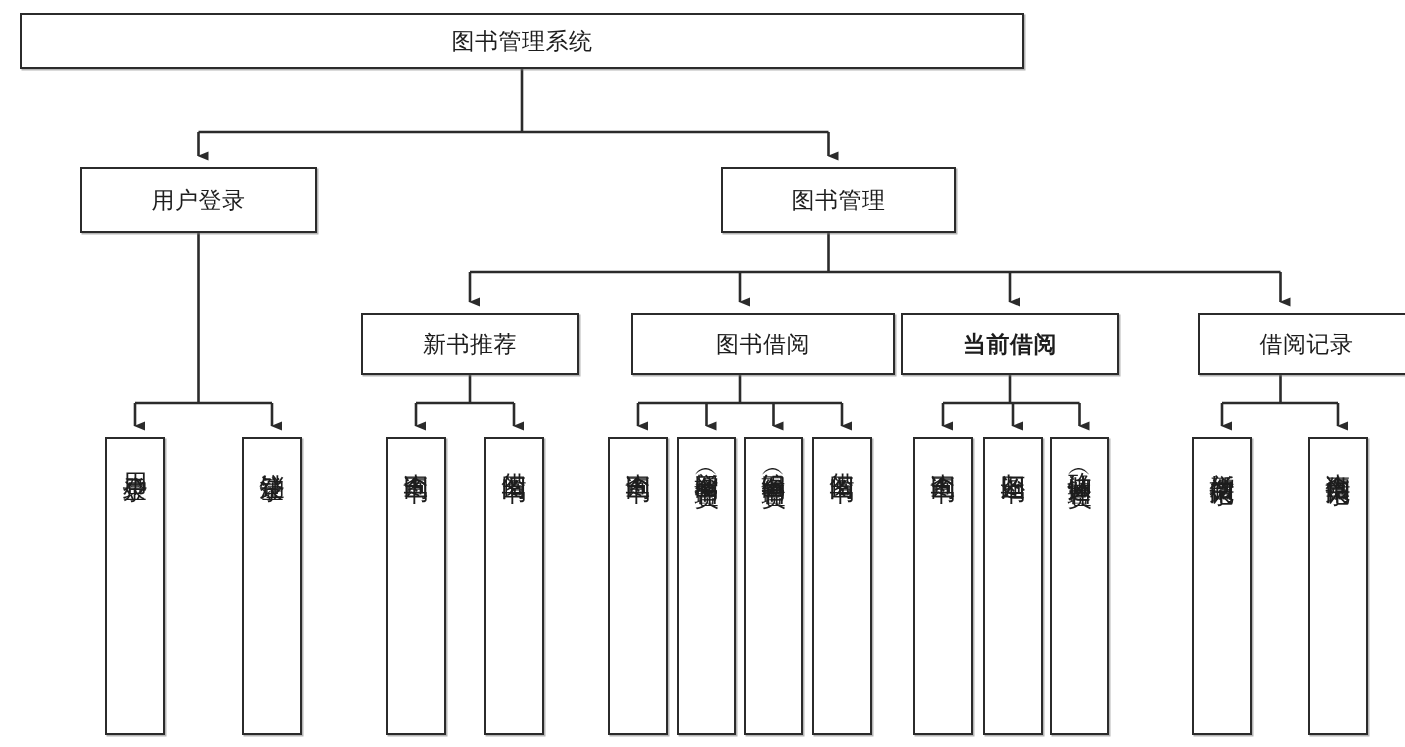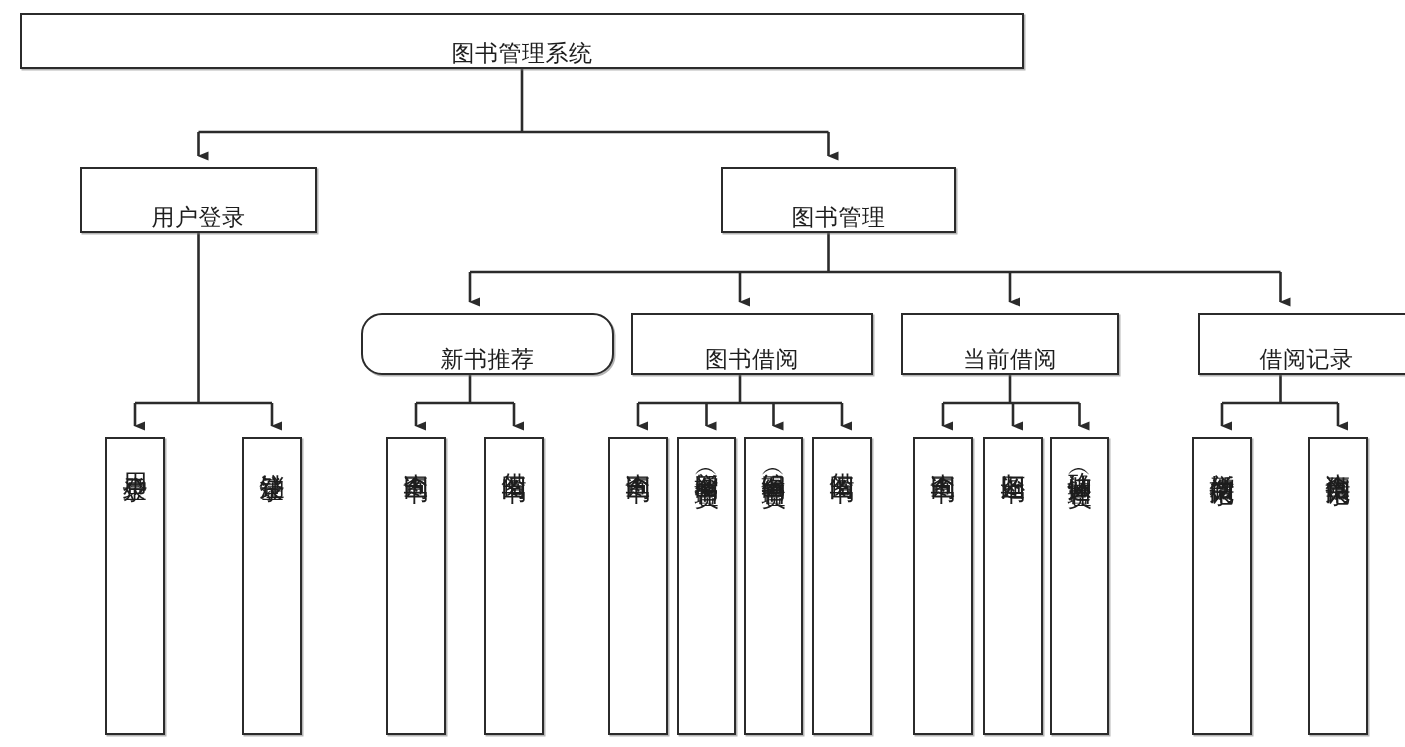--- a/index.html
+++ b/index.html
@@ -25,21 +25,21 @@
     height: 747px;
     pointer-events: none;
   }
   .node {
     position: absolute;
     box-sizing: border-box;
     background: #ffffff;
     border: 2px solid #2b2b2b;
     box-shadow: 1.5px 1.5px 0 rgba(120,120,120,0.55);
     display: flex;
-    align-items: flex-end;
+    align-items: center;
     justify-content: center;
     color: #1d1d1d;
     z-index: 2;
   }
   .node .label {
     display: block;
     line-height: 1.22;
     letter-spacing: 0.5px;
     white-space: nowrap;
   }
@@ -125,27 +125,27 @@
   <div id="nodes">
       <div class="node horiz" style="left: 20px; top: 13px; width: 1004px; height: 56px;">
         <span class="label">图书管理系统</span>
       </div>
       <div class="node horiz" style="left: 80px; top: 167px; width: 237px; height: 66px;">
         <span class="label">用户登录</span>
       </div>
       <div class="node horiz" style="left: 721px; top: 167px; width: 235px; height: 66px;">
         <span class="label">图书管理</span>
       </div>
-      <div class="node horiz" style="left: 361px; top: 313px; width: 253px; height: 62px; border-radius: 21px;">
+      <div class="node horiz" style="left: 361px; top: 313px; width: 218px; height: 62px;">
         <span class="label">新书推荐</span>
       </div>
-      <div class="node horiz" style="left: 631px; top: 313px; width: 242px; height: 62px;">
+      <div class="node horiz" style="left: 631px; top: 313px; width: 264px; height: 62px;">
         <span class="label">图书借阅</span>
       </div>
-      <div class="node horiz" style="left: 901px; top: 313px; width: 218px; height: 62px;">
+      <div class="node horiz" style="left: 901px; top: 313px; width: 218px; height: 62px; font-weight: bold;">
         <span class="label">当前借阅</span>
       </div>
       <div class="node horiz" style="left: 1198px; top: 313px; width: 217px; height: 62px;">
         <span class="label">借阅记录</span>
       </div>
       <div class="node vert" style="left: 105px; top: 437px; width: 60px; height: 298px;">
         <span class="label">用户登录</span>
       </div>
       <div class="node vert" style="left: 242px; top: 437px; width: 60px; height: 298px;">
         <span class="label">注销登录</span>

